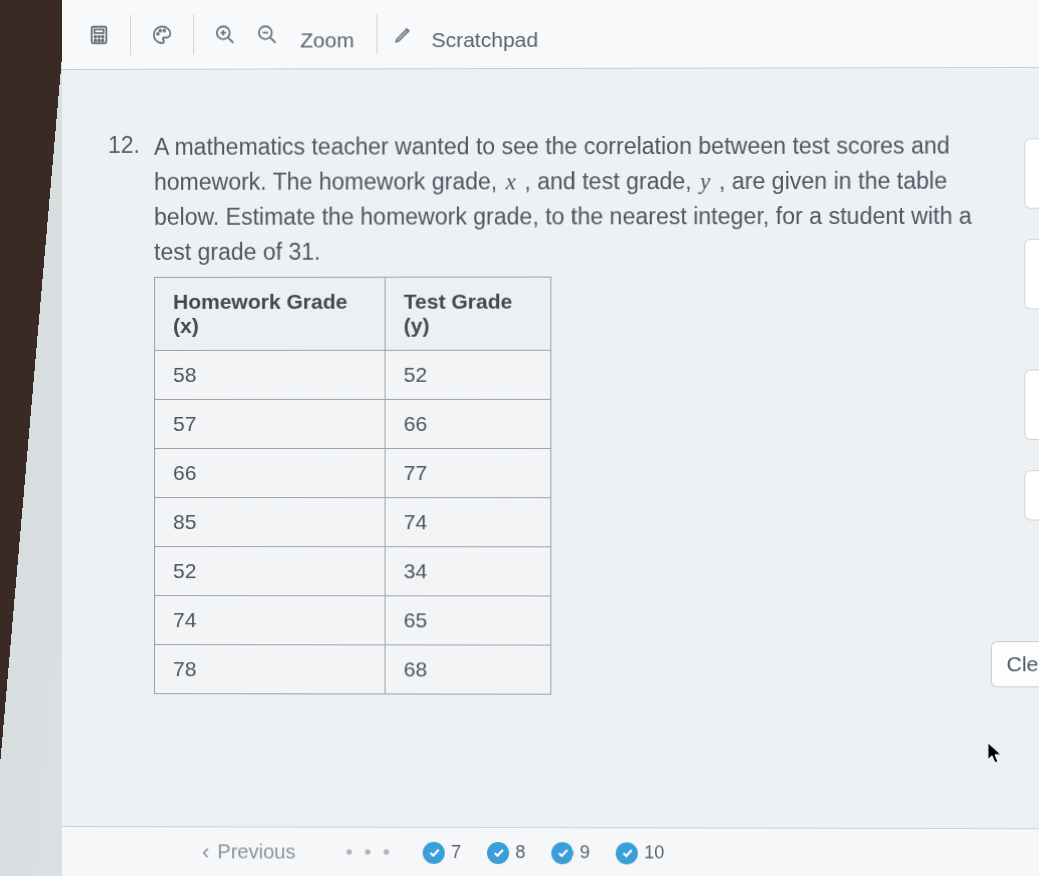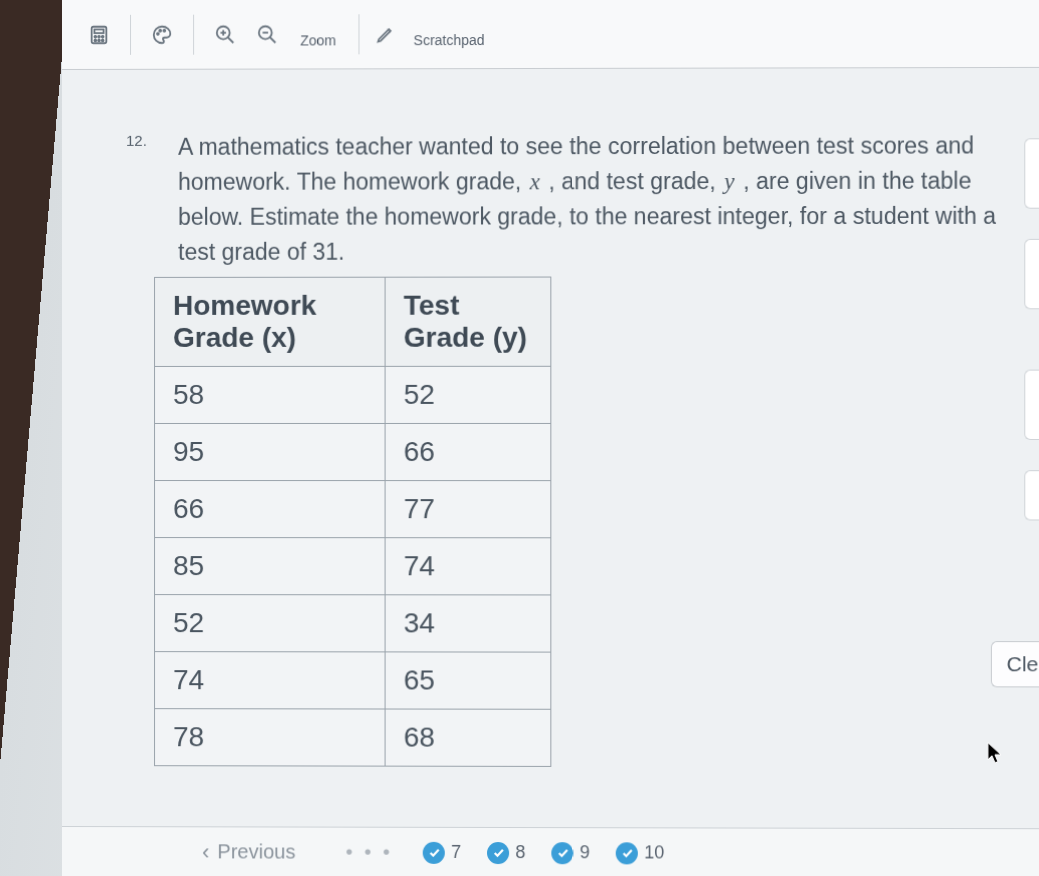--- a/index.html
+++ b/index.html
@@ -34,60 +34,59 @@
     display: flex; align-items: center; justify-content: center;
     color: #6b7680;
     border-radius: 4px;
     cursor: pointer;
   }
   .tb-sep {
     width: 1px; height: 40px; background: #cfd4d8; margin: 0 8px;
   }
   .tb-label {
     color: #5a6470;
-    font-size: 14px;
+    font-size: 21px;
     padding: 0 10px;
     margin-top: 13px;
   }
   
   .content {
     padding: 60px 30px 0 40px;
     color: #4a5560;
   }
   .question {
     display: flex;
     gap: 14px;
     max-width: 900px;
   }
   .qnum {
-    font-size: 15px;
+    font-size: 23px;
     color: #55606b;
     min-width: 38px;
-    text-align: left;
+    text-align: right;
     padding-top: 2px;
-    margin-left: 24px;
   }
   .qtext {
     font-size: 23px;
     line-height: 1.5;
     color: #4d5863;
   }
   .qtext .var { font-style: italic; font-family: Georgia, serif; padding: 0 2px; }
   
   .data-table {
     margin-top: 8px;
     margin-left: 52px;
     border-collapse: collapse;
     background: #f2f4f6;
   }
   .data-table th, .data-table td {
     border: 1px solid #9aa3ab;
     padding: 12px 18px;
     text-align: left;
-    font-size: 28px;
+    font-size: 21px;
     color: #4a5560;
     font-weight: 500;
   }
   .data-table th {
     font-weight: 600;
     background: #edf0f2;
     color: #3f4a55;
   }
   .data-table th:first-child, .data-table td:first-child { width: 230px; }
   .data-table th:last-child, .data-table td:last-child { width: 165px; }
@@ -217,21 +216,21 @@
           <th>Homework Grade (x)</th>
           <th>Test Grade (y)</th>
         </tr>
       </thead>
       <tbody id="tbody">
           <tr>
             <td>58</td>
             <td>52</td>
           </tr>
           <tr>
-            <td>95</td>
+            <td>57</td>
             <td>66</td>
           </tr>
           <tr>
             <td>66</td>
             <td>77</td>
           </tr>
           <tr>
             <td>85</td>
             <td>74</td>
           </tr>

